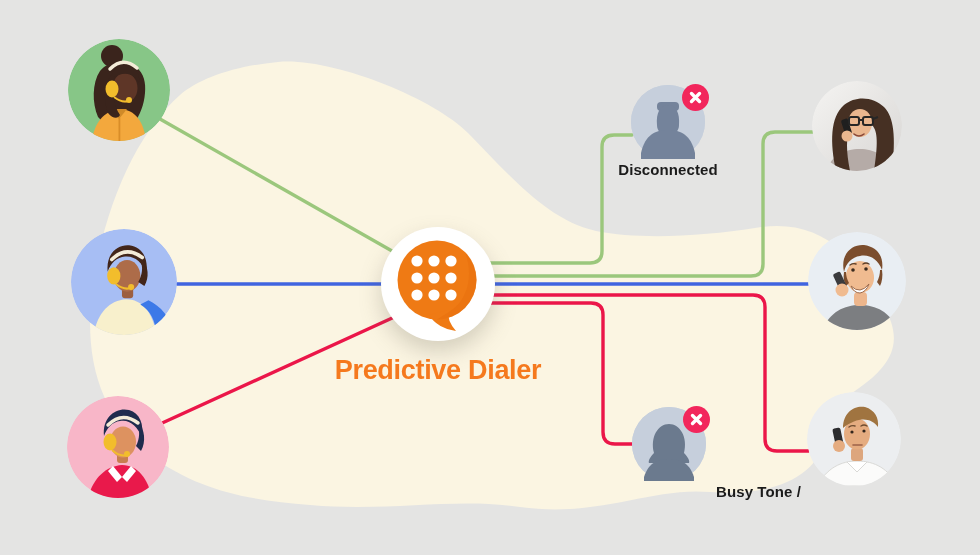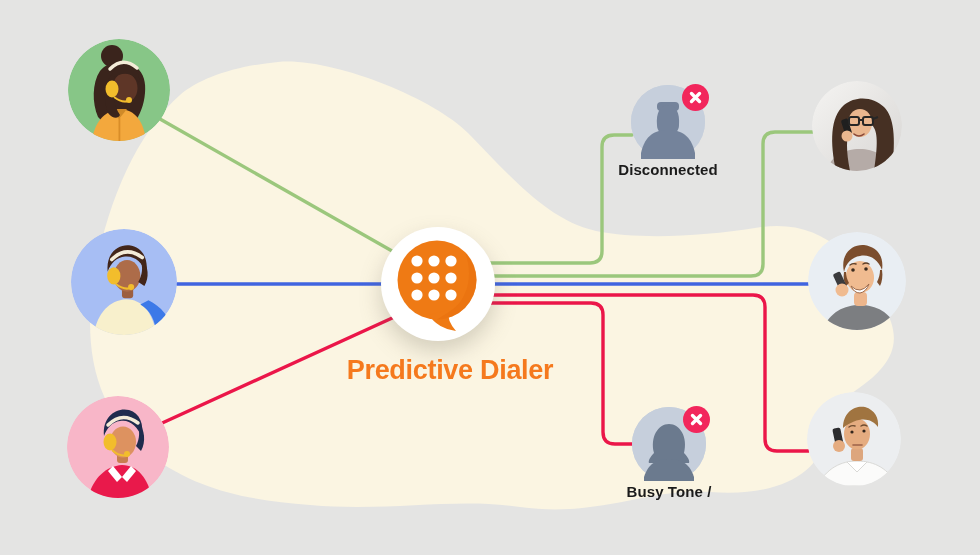--- a/index.html
+++ b/index.html
@@ -22,21 +22,21 @@
   .node-circle{position:absolute;border-radius:50%;background:var(--nodebg);}
   .node-circle svg{display:block;width:100%;height:100%;}
   .badge{position:absolute;width:27px;height:27px;border-radius:50%;
     background:var(--badge);display:flex;align-items:center;justify-content:center;}
   .badge svg{width:15px;height:15px;}
   .node-label{position:absolute;text-align:center;color:var(--label);
     font-size:15px;font-weight:600;line-height:20px;letter-spacing:.1px;}
   .logo{position:absolute;left:381px;top:227px;width:114px;height:114px;border-radius:50%;
     background:#ffffff;box-shadow:0 10px 22px rgba(110,105,90,.28);}
   .logo svg{display:block;width:114px;height:114px;}
-  .title{position:absolute;left:300px;top:355px;width:300px;text-align:center;
+  .title{position:absolute;left:288px;top:355px;width:300px;text-align:center;
     color:var(--title);font-size:27px;font-weight:bold;letter-spacing:-.3px;}
 </style>
 </head>
 <body>
 
 <div class="stage">
 
   <svg class="layer" width="980" height="555" viewBox="0 0 980 555">
     <path fill="var(--blob)" d="M 278,62
       C 235,66 200,78 180,95
@@ -196,21 +196,21 @@
         <path d="M 22,46 C 18,30 26,17 37,17 C 48,17 56,30 52,46 C 56,50 58,54 57,56 L 17,56 C 16,54 18,50 22,46 Z" fill="#6b7a8e"></path>
         <rect x="32" y="48" width="10" height="10" fill="#6b7a8e"></rect>
         <path d="M 12,70 C 17,55 26,52 37,52 C 48,52 57,55 62,70 L 62,74 L 12,74 Z" fill="#6b7a8e"></path>
       </svg>
     </div>
     <div class="badge" style="left:683px;top:406px;">
       <svg viewBox="0 0 15 15">
         <path d="M 3.5,3.5 L 11.5,11.5 M 11.5,3.5 L 3.5,11.5" stroke="#ffffff" stroke-width="3.4" stroke-linecap="round"></path>
       </svg>
     </div>
-    <div class="node-label" style="left:559px;top:482px;width:220px;">
+    <div class="node-label" style="left:581px;top:482px;width:220px;text-align:right;">
       <div>Busy Tone /</div>
     </div>
   </div>
 
   <div class="logo">
     <svg viewBox="0 0 114 114">
       <circle cx="56" cy="53" r="39.5" fill="var(--orange)"></circle>
       <path d="M 48,88 Q 56,101 75,104 Q 66,94 67,83 Z" fill="var(--orange)"></path>
       <path d="M 56,92.5 A 39.5,39.5 0 0 0 95.5,53 A 39.5,39.5 0 0 0 84,25 C 92,46 88,70 72,82 C 67,86 61,89 56,92.5 Z" fill="#e86f0c" opacity="0.55"></path>
       <g fill="#ffffff">

